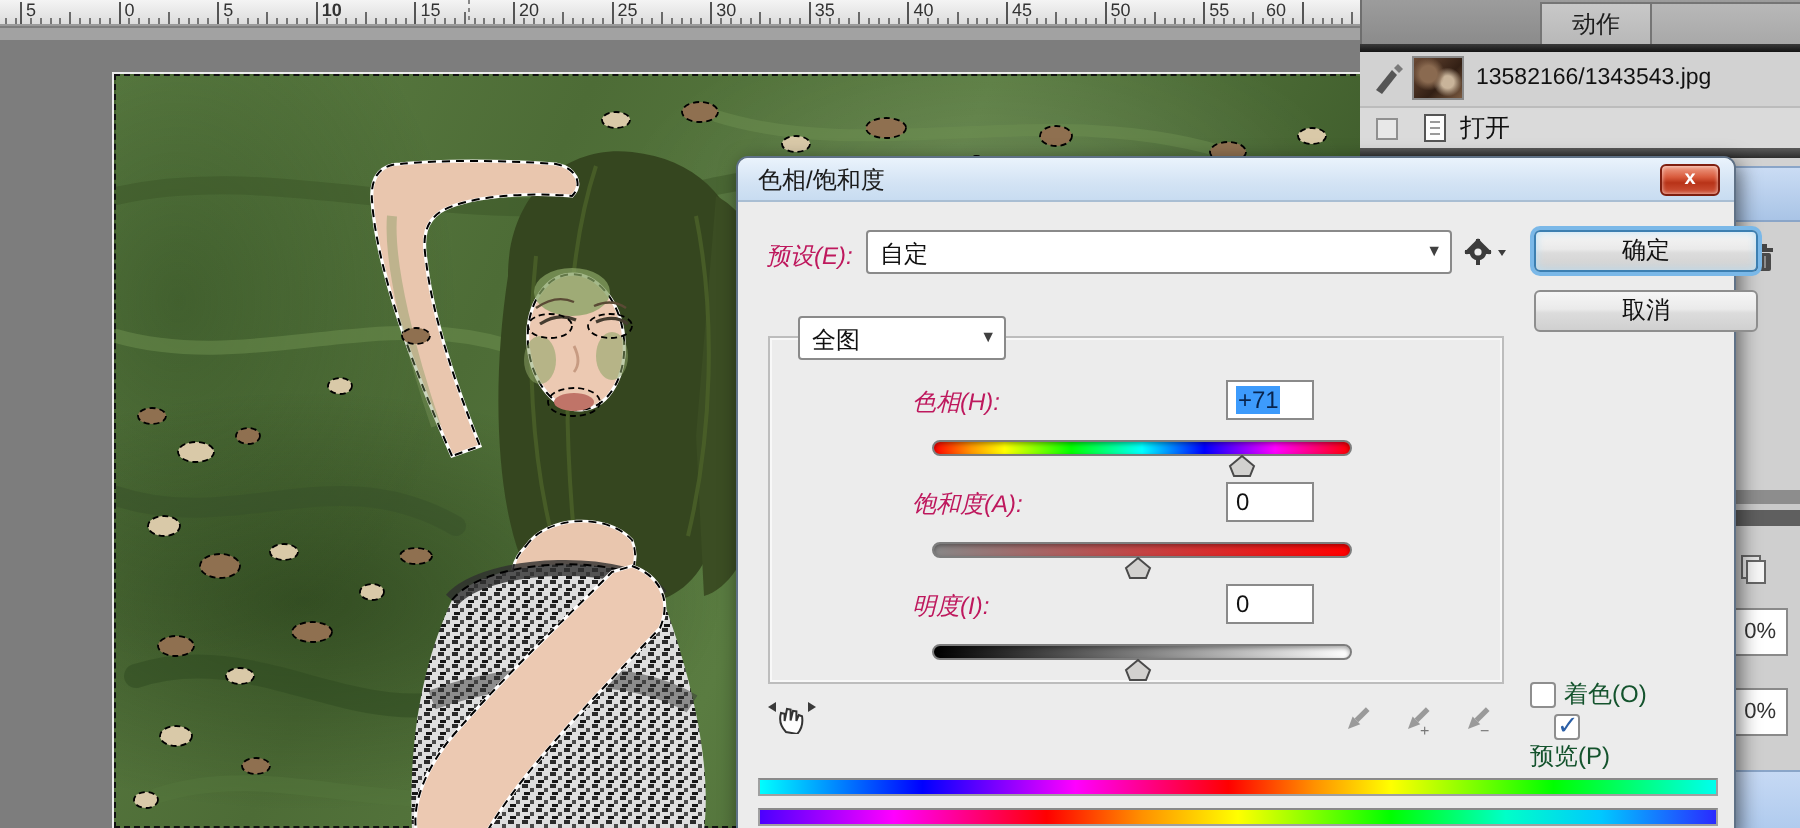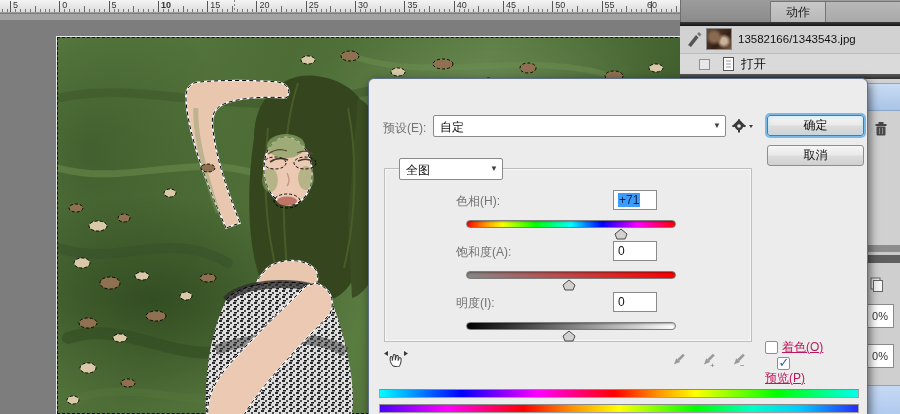--- a/index.html
+++ b/index.html
@@ -38,21 +38,21 @@
   
   #right-panel { position:absolute; left:680px; top:0; width:220px; height:414px; background:#d2d2d2; z-index:4; }
   #tabbar { position:absolute; left:0; top:0; width:220px; height:22px; background:linear-gradient(#9c9c9c,#8b8b8b); border-left:1px solid #6e6e6e;}
   .tab { position:absolute; top:1px; height:21px; font-size:12px; color:#1d1d1d; text-align:center; line-height:21px; }
   #tab-history { left:3px; width:86px; background:linear-gradient(#dadada,#cccccc); border:1px solid #757575; border-bottom:none; }
   #tab-actions { left:89px; width:56px; background:linear-gradient(#c8c8c8,#b8b8b8); border:1px solid #757575; border-bottom:none; }
   #tabbar-rest { position:absolute; top:1px; left:145px; right:0; height:21px; background:linear-gradient(#b8b8b8,#a8a8a8); border-top:1px solid #757575;}
   #panel-darkline { position:absolute; left:0; top:22px; width:220px; height:4px; background:linear-gradient(#3a3a3a,#141414); }
   .hist-row { position:absolute; left:0; width:220px; display:flex; align-items:center; font-size:11.5px; color:#111;text-align:center; }
   #hist-row-1 { top:26px; height:26px; background:#d2d2d2; }
-  #hist-row-2 { top:53px; height:21px; background:#dadada; border-top:1px solid #bcbcbc; font-size:12.5px;padding-left:11px;}
+  #hist-row-2 { top:53px; height:21px; background:#dadada; border-top:1px solid #bcbcbc; font-size:12.5px;}
   #hist-thumb { width:26px; height:22px; margin-right:6px; border:1px solid #8a8a8a;
       background:radial-gradient(circle at 30% 40%, #8a6a50 0 20%, transparent 40%),
                  radial-gradient(circle at 70% 60%, #c9b49a 0 15%, transparent 35%),
                  linear-gradient(135deg,#6b4a35,#321f14 60%,#7a5a40); }
   .hist-icon-slot { width:20px; margin-left:4px; margin-right:2px; display:flex; justify-content:center; }
   .hist-checkbox { width:11px; height:11px; border:1px solid #909090; background:#e8e8e8; margin-left:8px; margin-right:5px;}
   #panel-bottomedge { position:absolute; left:0; top:74px; width:220px; height:5px; background:linear-gradient(#5a5a5a,#2e2e2e);}
 
   
   .strip { position:absolute; width:220px; left:0; }
@@ -73,27 +73,27 @@
   #dialog { position:absolute; left:368px; top:78px; width:500px; height:340px; z-index:10;
             border:1px solid #5f7186; border-radius:6px 6px 0 0;
             box-shadow:2px 3px 10px rgba(0,0,0,.55); background:#ececec; }
   #dlg-titlebar { position:absolute; left:0; top:0; right:0; height:22px; border-radius:5px 5px 0 0;
             background:linear-gradient(#eaf3fc,#d3e3f4 60%,#c8dcf1); border-bottom:1px solid #a9bed3;
             font-size:12px; color:#1b1b1b; line-height:22px; padding-left:10px; }
   #dlg-close { position:absolute; top:3px; right:7px; width:30px; height:16px; border-radius:3px;
             background:linear-gradient(#f0a088,#d85a3c 40%,#b83318 60%,#d0543a);
             border:1px solid #7e1f10; color:#fff; font-size:10px; font-weight:bold; text-align:center; line-height:14px;
             box-shadow:inset 0 0 2px rgba(255,255,255,.7); }
-  .dlg-label { position:absolute; font-size:12px; color:#737373; }
+  .dlg-label { position:absolute; font-size:12px; color:#be185d;font-style:italic; }
   .combo { position:absolute; background:#fff; border:1px solid #8a8a8a; border-radius:2px; font-size:12px; color:#111; }
   .combo .arrow { position:absolute; right:4px; top:50%; transform:translateY(-55%); font-size:8px; color:#404040; }
   .combo .val { position:absolute; left:6px; top:3px; }
   #combo-preset { left:64px; top:36px; width:293px; height:22px; }
   #combo-channel { left:30px; top:79px; width:104px; height:22px; }
-  .btn { position:absolute; left:398px; width:97px; height:21px; border:1px solid #8e8e8e; border-radius:3px;
+  .btn { position:absolute; left:398px; width:112px; height:21px; border:1px solid #8e8e8e; border-radius:3px;
          background:linear-gradient(#f6f6f6,#eaeaea 45%,#dcdcdc 55%,#d0d0d0);
          font-size:12px; color:#111; text-align:center; line-height:19px; }
   #btn-ok { top:36px; border-color:#3c7fb1; box-shadow:0 0 0 2px #7ab8e8, inset 0 0 4px #b9e0f7; }
   #btn-cancel { top:66px; }
   #gear-btn { position:absolute; left:362px; top:39px; width:24px; height:16px; }
   #groupbox { position:absolute; left:15px; top:89px; width:368px; height:174px;
               border:1px solid #bdbdbd; box-shadow:inset 0 0 0 1px #f8f8f8; }
   .num-input { position:absolute; left:244px; width:44px; height:20px; background:#fff; border:1px solid #8a8a8a;
                font-size:12px; color:#111; line-height:18px; padding-left:4px; }
   #hue-input { top:111px; } #sat-input { top:162px; } #light-input { top:213px; }
@@ -108,21 +108,21 @@
   .thumb { position:absolute; width:14px; height:12px; }
   #hue-thumb { left:245px; top:147px; } #sat-thumb { left:193px; top:198px; } #light-thumb { left:193px; top:249px; }
   #scrubby-icon { position:absolute; left:14px; top:268px; }
   .dropper { position:absolute; top:272px; width:18px; height:18px; }
   #dropper-base { left:300px; } #dropper-add { left:330px; } #dropper-sub { left:360px; }
   .chk-row { position:absolute; left:396px; display:flex; align-items:center; }
   #colorize-row { top:260px; } #preview-row { top:278px;flex-direction:column; }
   .chk { width:13px; height:13px; background:#fff; border:1px solid #8e8e8e; border-radius:2px; margin-right:4px;
          position:relative; }
   .chk.checked::after { content:"\2713"; position:absolute; left:1px; top:-3px; color:#2b5fa6; font-size:13px; font-weight:bold; }
-  .chk-label { font-size:12px; color:#be185d;text-decoration:underline; }
+  .chk-label { font-size:12px; color:#14532d; }
   .spectrum-bar { position:absolute; left:10px; width:480px; height:9px; border:1px solid #a0a0a0;
                   border-top-color:#8a8a8a; }
   #spec-top { top:310px;
       background:linear-gradient(to right,#00ffff 0%,#0000ff 17%,#ff00ff 33%,#ff0000 49%,#ff9100 58%,#ffff00 66%,#00ff00 83%,#00ffee 100%); }
   #spec-bottom { top:325px;
       background:linear-gradient(to right,#4b00ff 0%,#ff00ff 14%,#ff0000 30%,#ff9100 40%,#ffff00 50%,#00ff00 66%,#00ffc8 78%,#00c8ff 88%,#2a2aff 100%); }
 </style>
 </head>
 <body>
 
@@ -140,21 +140,21 @@
         <span class="ruler-num" style="left: 160.9px; font-weight: bold;">10</span>
         <span class="ruler-num" style="left: 210.2px;">15</span>
         <span class="ruler-num" style="left: 259.5px;">20</span>
         <span class="ruler-num" style="left: 308.8px;">25</span>
         <span class="ruler-num" style="left: 358.1px;">30</span>
         <span class="ruler-num" style="left: 407.4px;">35</span>
         <span class="ruler-num" style="left: 456.7px;">40</span>
         <span class="ruler-num" style="left: 506px;">45</span>
         <span class="ruler-num" style="left: 555.3px;">50</span>
         <span class="ruler-num" style="left: 604.6px;">55</span>
-        <span class="ruler-num" style="left: 647px;">60</span>
+        <span class="ruler-num" style="left: 633px;">60</span>
       </div>
   </div>
   <div id="ruler-shadowband"></div>
 
   <div id="canvas">
     <svg width="626" height="377" viewBox="0 0 626 377">
       <defs>
         <pattern id="np" width="7" height="6" patternUnits="userSpaceOnUse">
           <rect width="7" height="6" fill="#dedede"></rect>
           <rect x="0" y="0" width="3" height="2" fill="#2a2a2a"></rect>
@@ -296,20 +296,24 @@
       <svg width="14" height="16">
           <rect x="2" y="2" width="9" height="11" fill="#e6e6e6" stroke="#666"></rect>
           <rect x="4.5" y="4.5" width="9" height="11" fill="#f6f6f6" stroke="#666"></rect>
         </svg>
     </span>
     <div class="pct-field" id="pct-1">0%</div>
     <div class="pct-field" id="pct-2">0%</div>
   </div>
 
   <div id="dialog">
+    <div id="dlg-titlebar">
+      <span>色相/饱和度</span>
+      <div id="dlg-close">x</div>
+    </div>
 
     <span class="dlg-label" style="left:14px; top:41px;">预设(E):</span>
     <div class="combo" id="combo-preset">
       <span class="val">自定</span>
       <span class="arrow">▼</span>
     </div>
     <span id="gear-btn">
       <svg width="24" height="16" viewBox="0 0 24 16">
         <g fill="#3c3c3c">
           <circle cx="8" cy="8" r="4.2"></circle>

